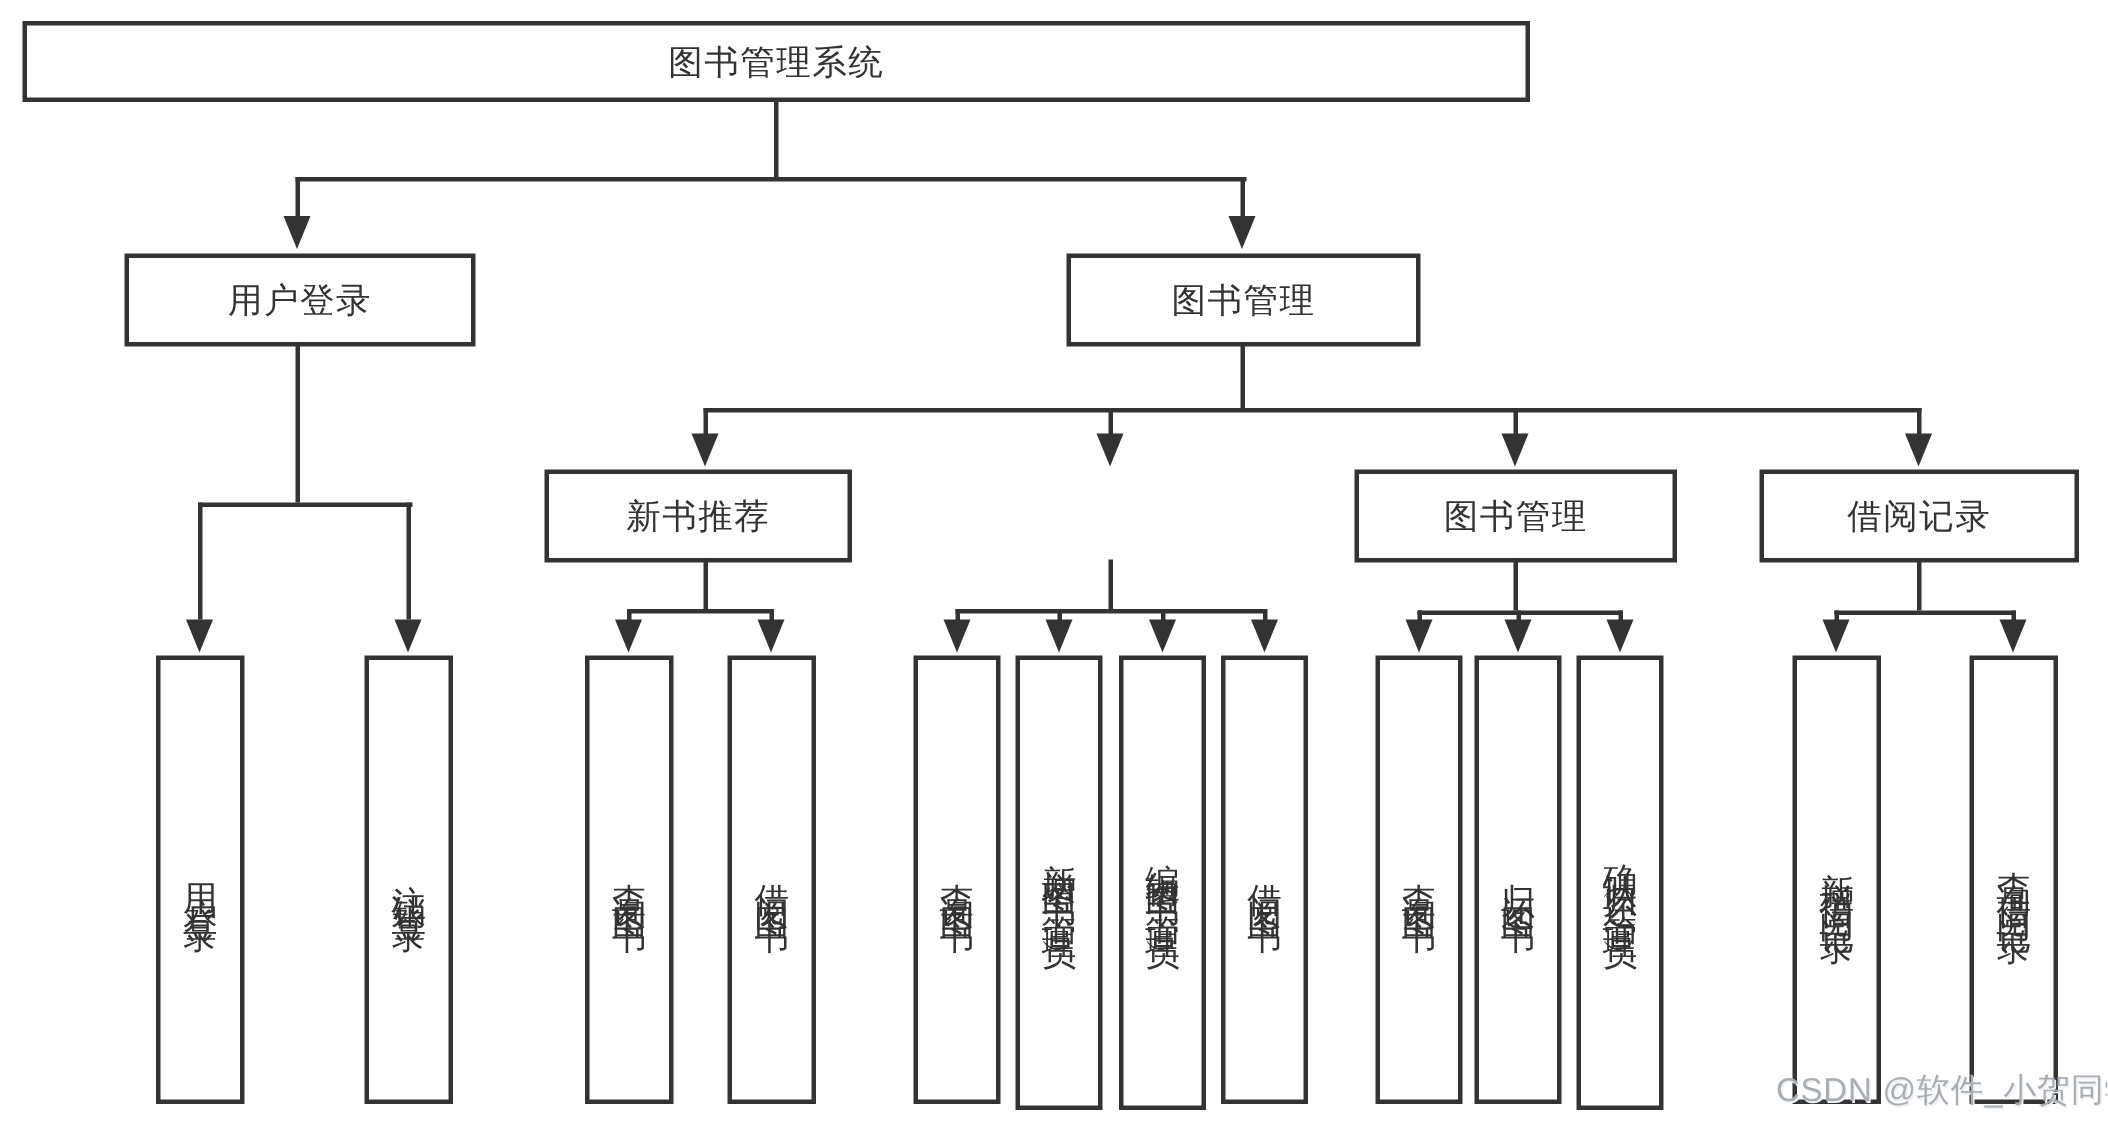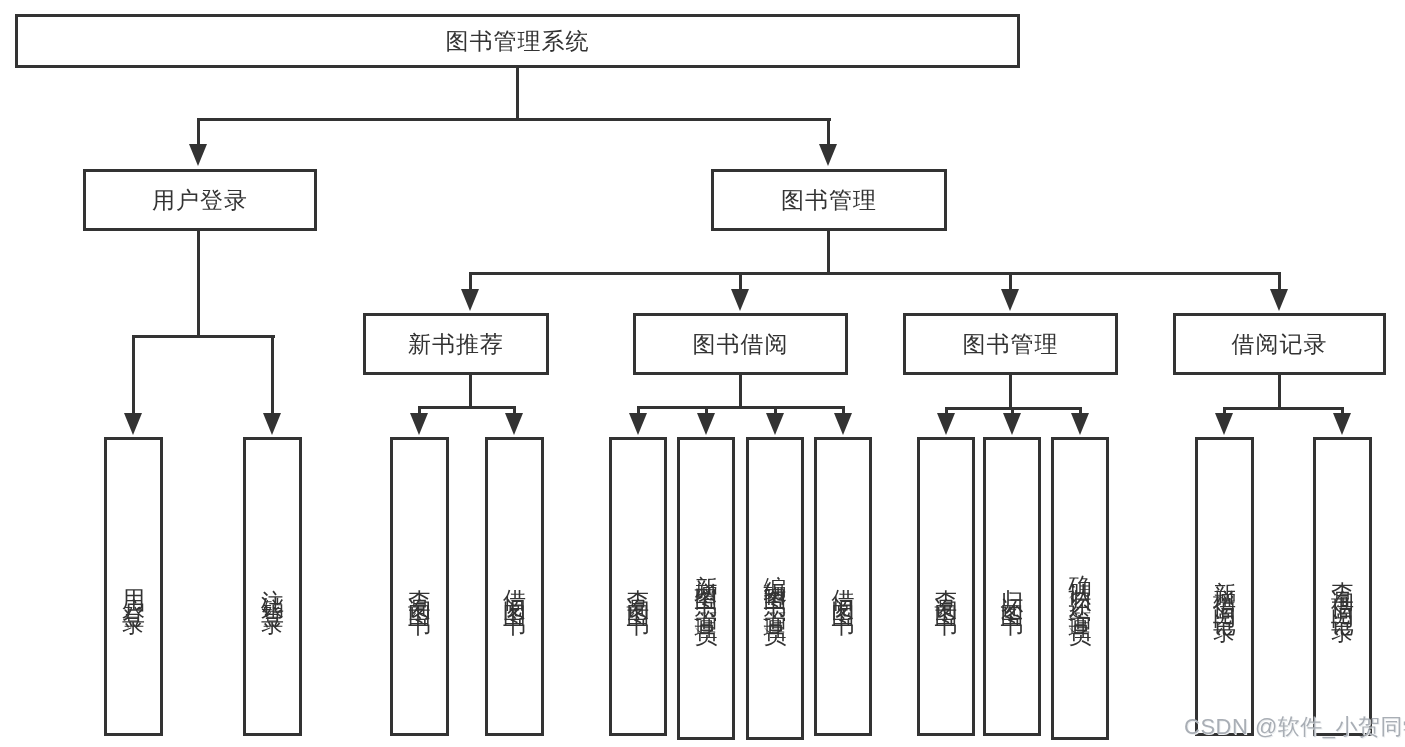--- a/index.html
+++ b/index.html
@@ -89,25 +89,22 @@
   <div class="ln" style="left:469px; top:272px; width:812px; height:3px;"></div>
   <div class="ln" style="left:469px; top:272px; width:3px; height:19px;"></div>
   <div class="arr" style="left:461px; top:289px;"></div>
   <div class="ln" style="left:739px; top:272px; width:3px; height:19px;"></div>
   <div class="arr" style="left:731px; top:289px;"></div>
   <div class="ln" style="left:1009px; top:272px; width:3px; height:19px;"></div>
   <div class="arr" style="left:1001px; top:289px;"></div>
   <div class="ln" style="left:1278px; top:272px; width:3px; height:19px;"></div>
   <div class="arr" style="left:1270px; top:289px;"></div>
 
-  <div class="box" style="left:363px; top:313px; width:186px; height:62px;">
+  <div class="box" style="left:363px; top:313px; width:205px; height:62px;">
     <span class="hlabel">新书推荐</span>
-  </div>
-  <div class="box" style="left:633px; top:313px; width:215px; height:62px;">
-    <span class="hlabel">图书借阅</span>
   </div>
   <div class="box" style="left:903px; top:313px; width:215px; height:62px;">
     <span class="hlabel">图书管理</span>
   </div>
   <div class="box" style="left:1173px; top:313px; width:213px; height:62px;">
     <span class="hlabel">借阅记录</span>
   </div>
 
   <div class="ln" style="left:469px; top:373px; width:3px; height:33px;"></div>
   <div class="ln" style="left:418px; top:406px; width:98px; height:3px;"></div>

